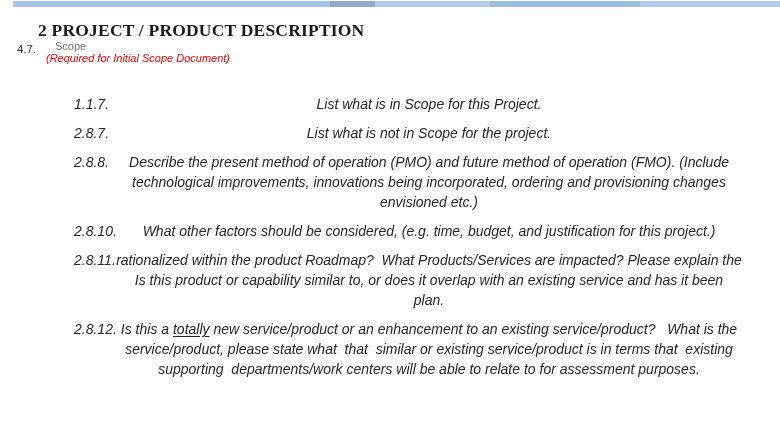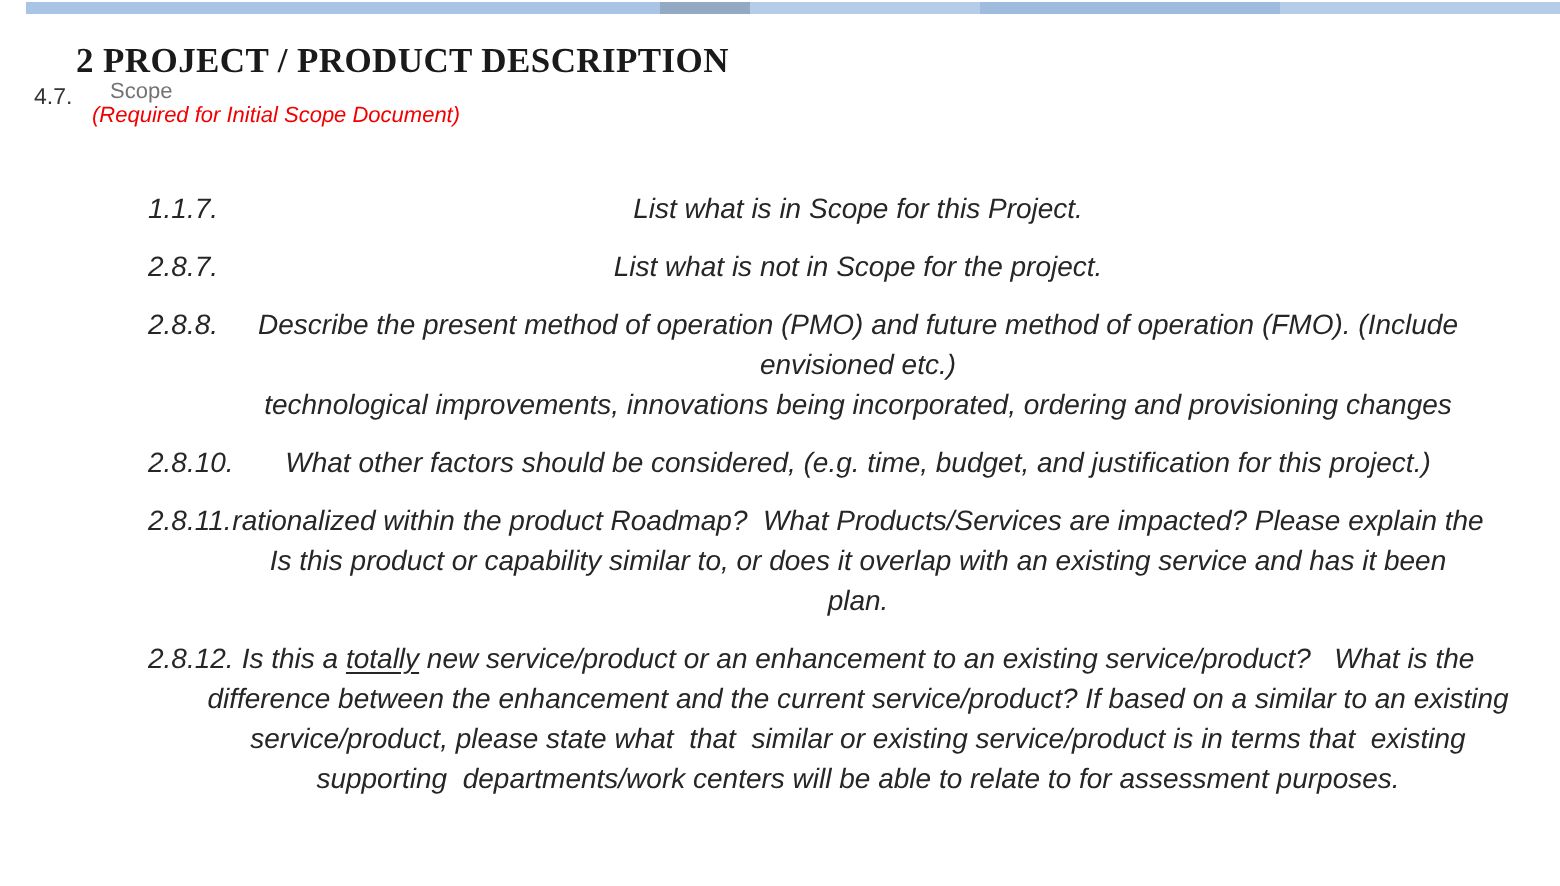--- a/index.html
+++ b/index.html
@@ -83,35 +83,34 @@
         <span class="num">1.1.7.</span>
         <div class="line"><span>List what is in Scope for this Project.</span></div>
       </div>
       <div class="item">
         <span class="num">2.8.7.</span>
         <div class="line"><span>List what is not in Scope for the project.</span></div>
       </div>
       <div class="item">
         <span class="num">2.8.8.</span>
         <div class="line"><span>Describe the present method of operation (PMO) and future method of operation (FMO). (Include</span></div>
+        <div class="line"><span>technological improvements, innovations being incorporated, ordering and provisioning changes</span></div>
         <div class="line"><span>envisioned etc.)</span></div>
-        <div class="line"><span>technological improvements, innovations being incorporated, ordering and provisioning changes</span></div>
       </div>
       <div class="item wide">
         <span class="num">2.8.10.</span>
         <div class="line"><span>What other factors should be considered, (e.g. time, budget, and justification for this project.)</span></div>
       </div>
       <div class="item wide">
         <span class="num">2.8.11.</span>
         <div class="line"><span>rationalized within the product Roadmap?  What Products/Services are impacted? Please explain the</span></div>
         <div class="line"><span>Is this product or capability similar to, or does it overlap with an existing service and has it been</span></div>
         <div class="line"><span>plan.</span></div>
       </div>
       <div class="item wide">
         <span class="num">2.8.12.</span>
         <div class="line"><span>Is this a </span><span class="u">totally</span><span> new service/product or an enhancement to an existing service/product?   What is the</span></div>
-        <div class="line"><span>difference between the enhancement and the current service/product? If based on a similar to an existing</span></div>
         <div class="line"><span>service/product, please state what  that  similar or existing service/product is in terms that  existing</span></div>
         <div class="line"><span>supporting  departments/work centers will be able to relate to for assessment purposes.</span></div>
       </div>
     </div>
 
 </div>
 
 </body></html>

